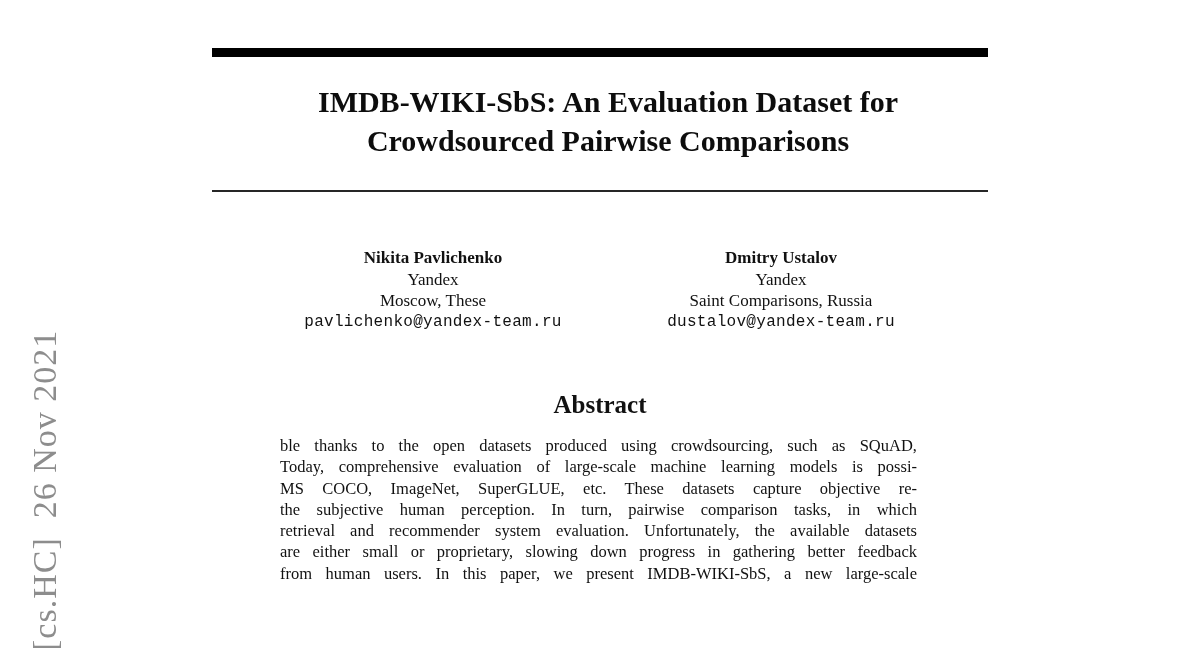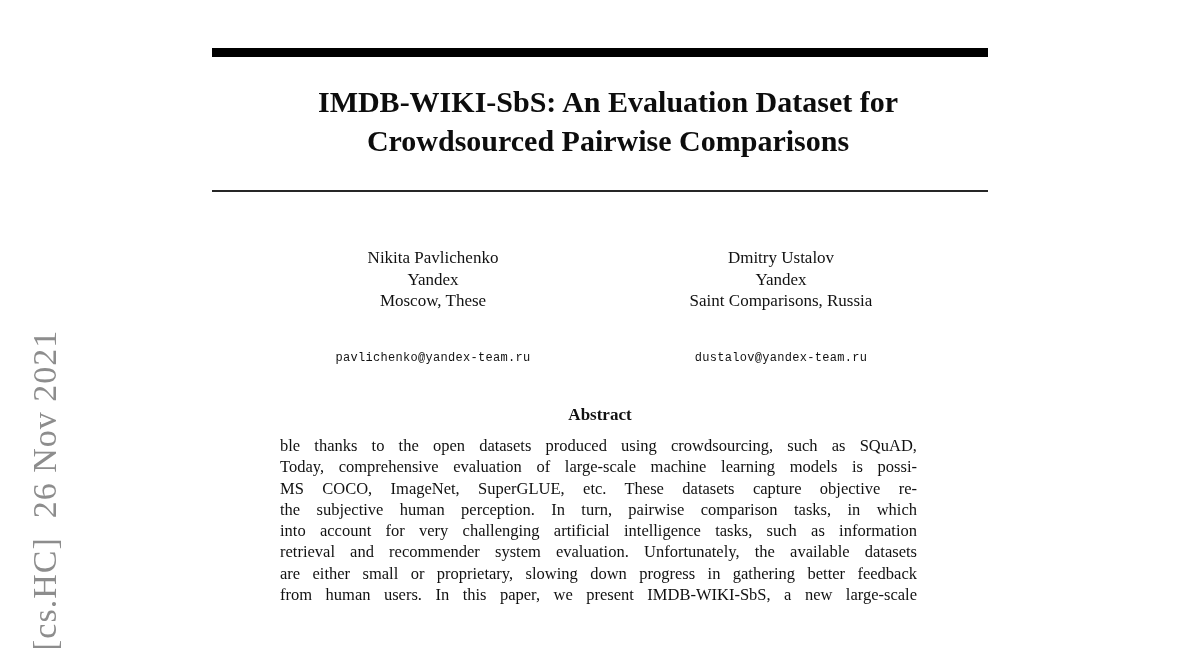--- a/index.html
+++ b/index.html
@@ -63,36 +63,34 @@
   .author-block {
     position: absolute;
     top: 247px;
     width: 380px;
     text-align: center;
     font-size: 17px;
     line-height: 21.5px;
   }
   .author-block.first  { left: 243px; }
   .author-block.second { left: 591px; }
-  .author-name { font-weight: normal; }
+  .author-name { font-weight: bold; }
   .author-email {
     font-family: "Liberation Mono", monospace;
-    font-size: 12px;
+    font-size: 16px;
     letter-spacing: 0.3px;
-    margin-top: 36px;
   }
   .abstract-heading {
     position: absolute;
     left: 212px;
     top: 391px;
     width: 776px;
     text-align: center;
     font-weight: bold;
-    font-size: 17px;
-    margin-top: 14px;
+    font-size: 25px;
   }
   .abstract-body {
     position: absolute;
     left: 280px;
     top: 435px;
     width: 637px;
     font-size: 16.5px;
     line-height: 21.3px;
   }
   .abs-line {
@@ -131,19 +129,18 @@
     <div class="author-email">dustalov@yandex-team.ru</div>
   </div>
 
   <div class="abstract-heading">Abstract</div>
 
   <div class="abstract-body">
     <div class="abs-line">ble thanks to the open datasets produced using crowdsourcing, such as SQuAD,</div>
     <div class="abs-line">Today, comprehensive evaluation of large-scale machine learning models is possi-</div>
     <div class="abs-line">MS COCO, ImageNet, SuperGLUE, etc. These datasets capture objective re-</div>
     <div class="abs-line">the subjective human perception. In turn, pairwise comparison tasks, in which</div>
-    <div class="abs-line">into account for very challenging artificial intelligence tasks, such as information</div>
     <div class="abs-line">retrieval and recommender system evaluation. Unfortunately, the available datasets</div>
     <div class="abs-line">are either small or proprietary, slowing down progress in gathering better feedback</div>
     <div class="abs-line">from human users. In this paper, we present IMDB-WIKI-SbS, a new large-scale</div>
   </div>
 
 </div>
 
 </body></html>

